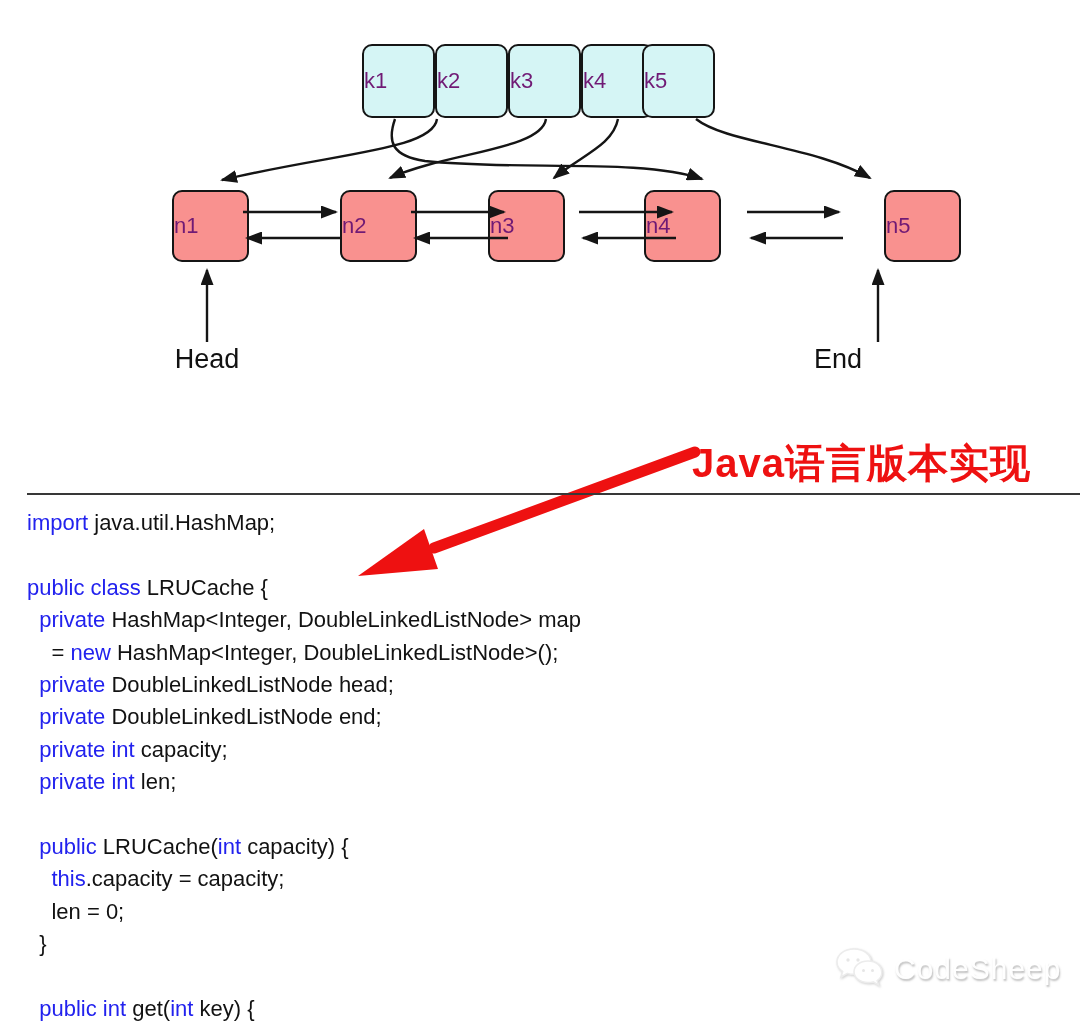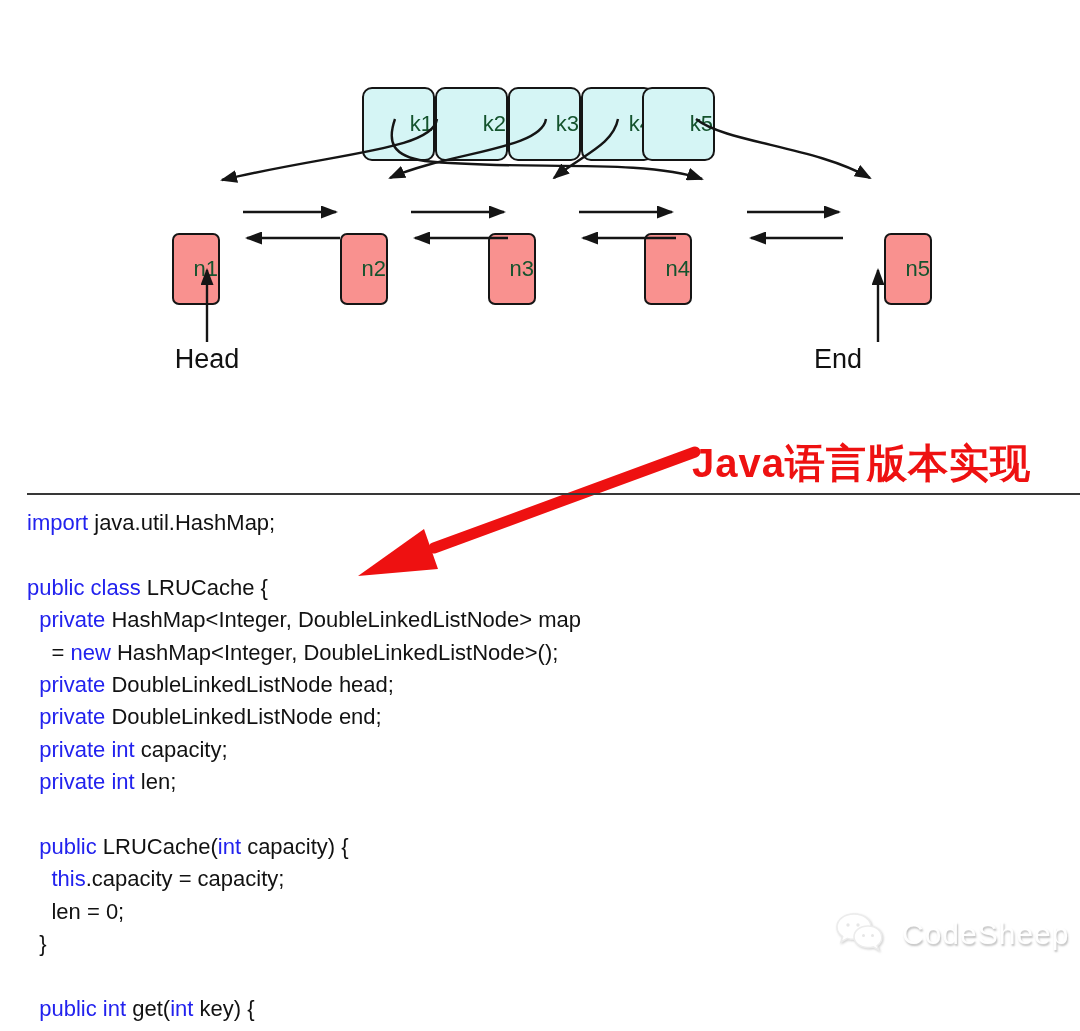--- a/index.html
+++ b/index.html
@@ -3,45 +3,45 @@
 <meta charset="utf-8">
 <style>
   html,body { margin:0; padding:0; }
   body {
     width:1080px; height:1031px; position:relative; overflow:hidden;
     background:#ffffff; font-family:"Liberation Sans", sans-serif;
   }
   .box {
     position:absolute; box-sizing:border-box;
     border:2.5px solid #151515; border-radius:10px;
-    display:flex; align-items:center; justify-content:flex-end;
-    font-size:22px; color:#14532d;margin-top:43px;
+    display:flex; align-items:center; justify-content:flex-start;
+    font-size:22px; color:#701a75;
   }
   .key-box  { width:73px; height:74px; top:44px;  background:var(--key-fill,#d5f5f5); }
-  .list-box { width:48px; height:72px; top:190px; background:var(--node-fill,#f9918f);border-radius:7px; }
+  .list-box { width:77px; height:72px; top:190px; background:var(--node-fill,#f9918f); }
   .overlay { position:absolute; left:0; top:0; pointer-events:none; }
   .ptr-label {
     position:absolute; width:100px; text-align:center;
     font-size:27px; color:#111;
   }
   .annotation {
     position:absolute; left:692px; top:406px; white-space:nowrap;
     font-size:40px; font-weight:bold; letter-spacing:1px;
     color:var(--accent,#ee1111);
     margin-top:30px;
   }
   .separator { position:absolute; left:27px; top:493px; width:1053px; height:2px; background:#383838; }
   .code {
     position:absolute; left:27px; top:507px; white-space:pre;
     font-family:Liberation Sans, sans-serif;
     font-size:22px; line-height:32.4px; color:var(--code-color,#121212);
   }
   .code .kw { color:var(--kw-color,#2222ee); }
   .watermark {
-    position:absolute; left:834px; top:912px; display:flex; align-items:center; gap:16px;
+    position:absolute; left:834px; top:947px; display:flex; align-items:center; gap:8px;
     color:rgba(255,255,255,0.97); font-size:30px; letter-spacing:1px;
     text-shadow:1px 1.5px 2px rgba(110,110,110,0.45);
   }
   .wm-icon { filter: drop-shadow(1px 1.5px 1px rgba(120,120,120,0.35)); }
 </style>
 </head>
 <body>
 
 <div>
 

